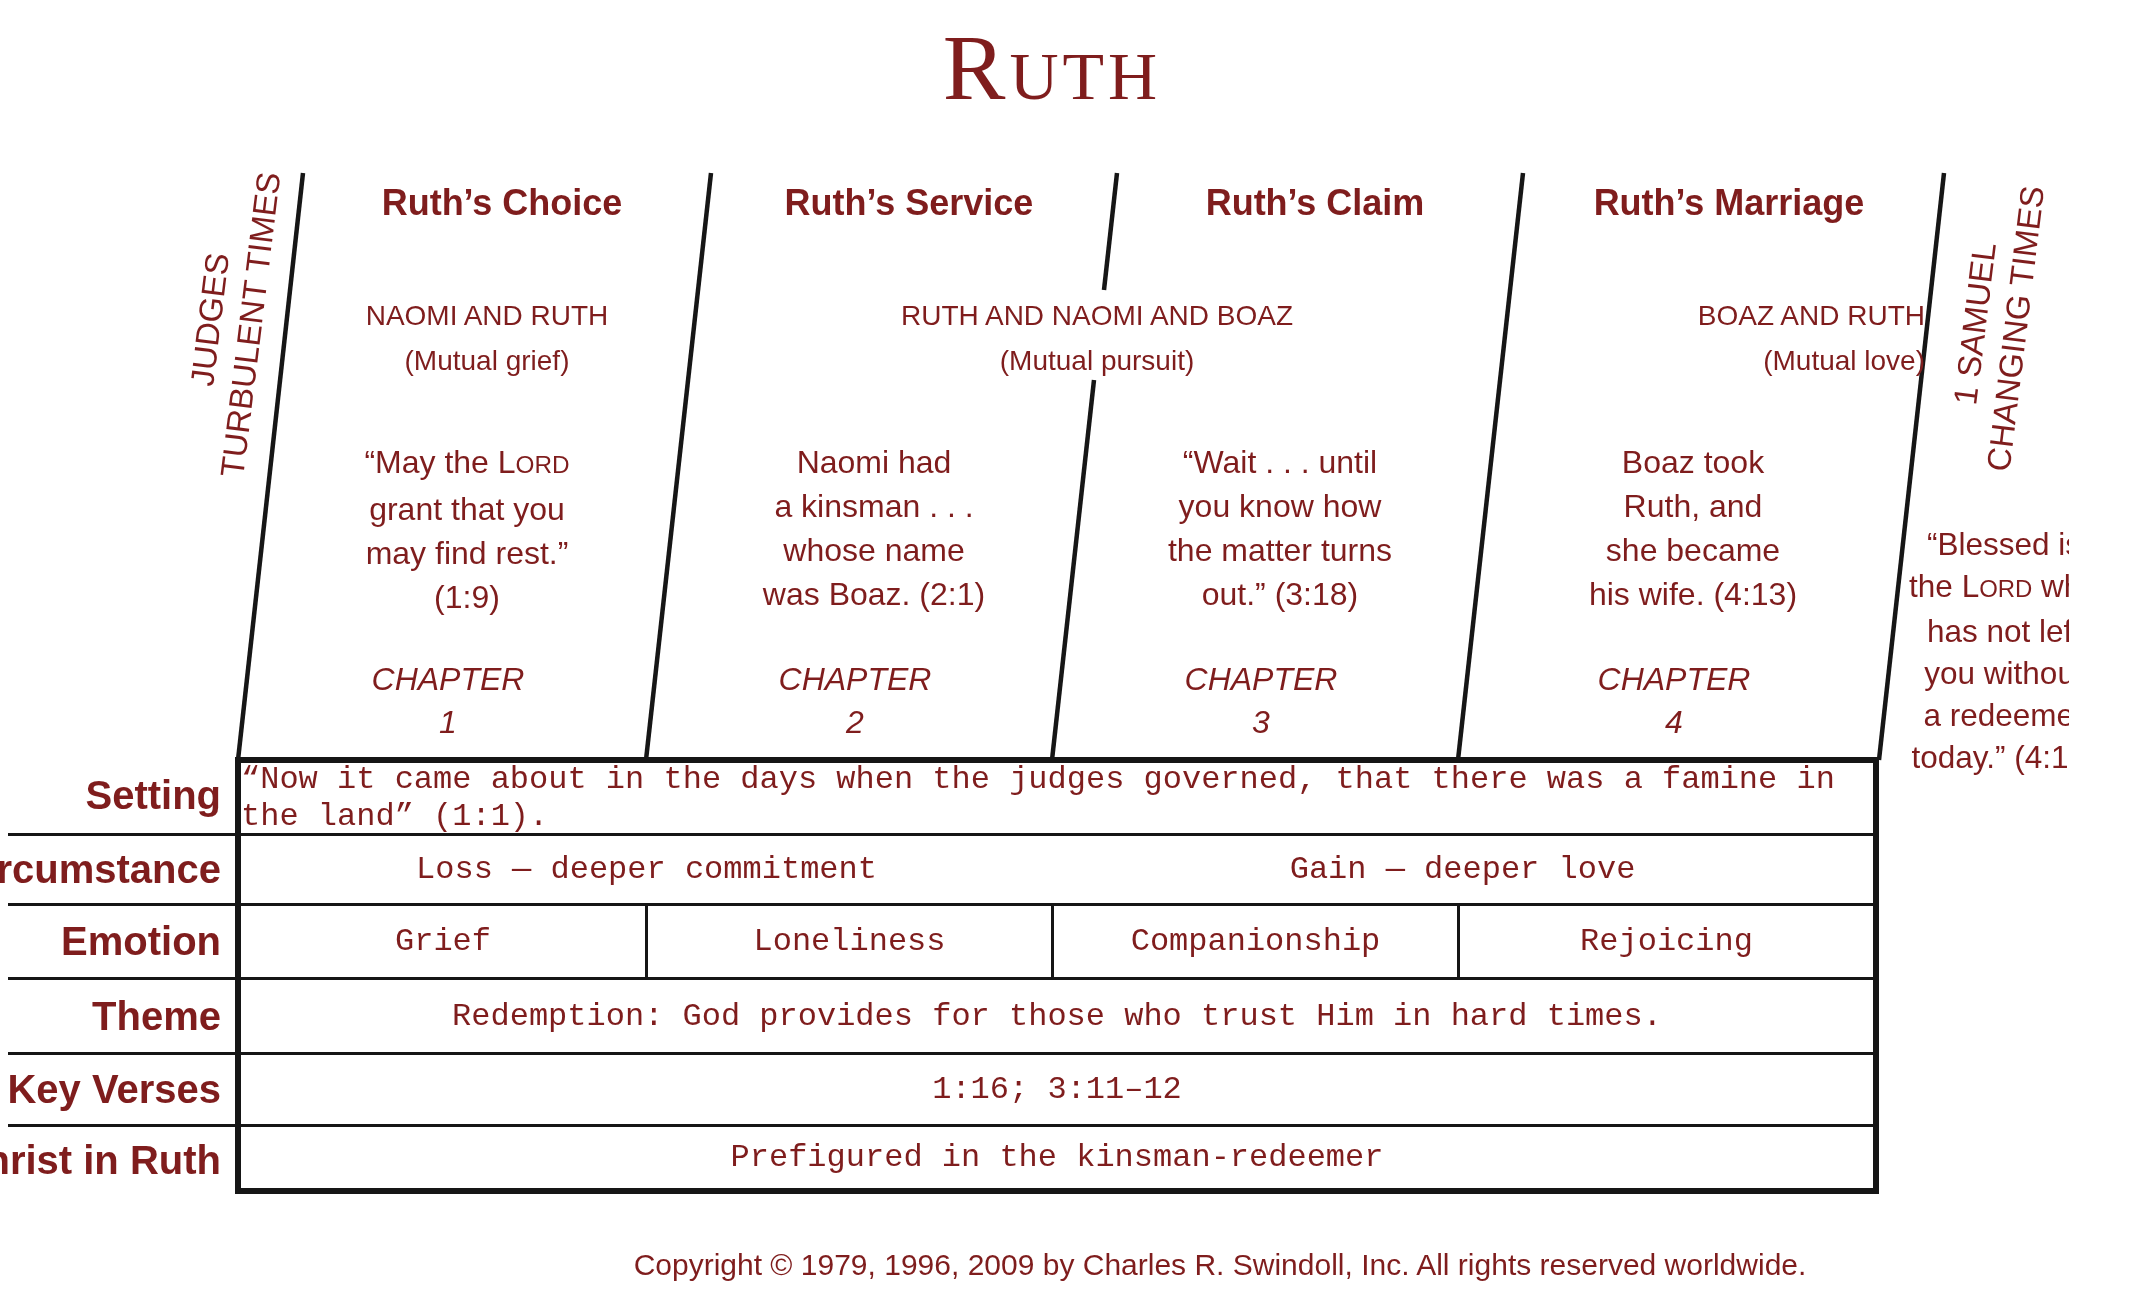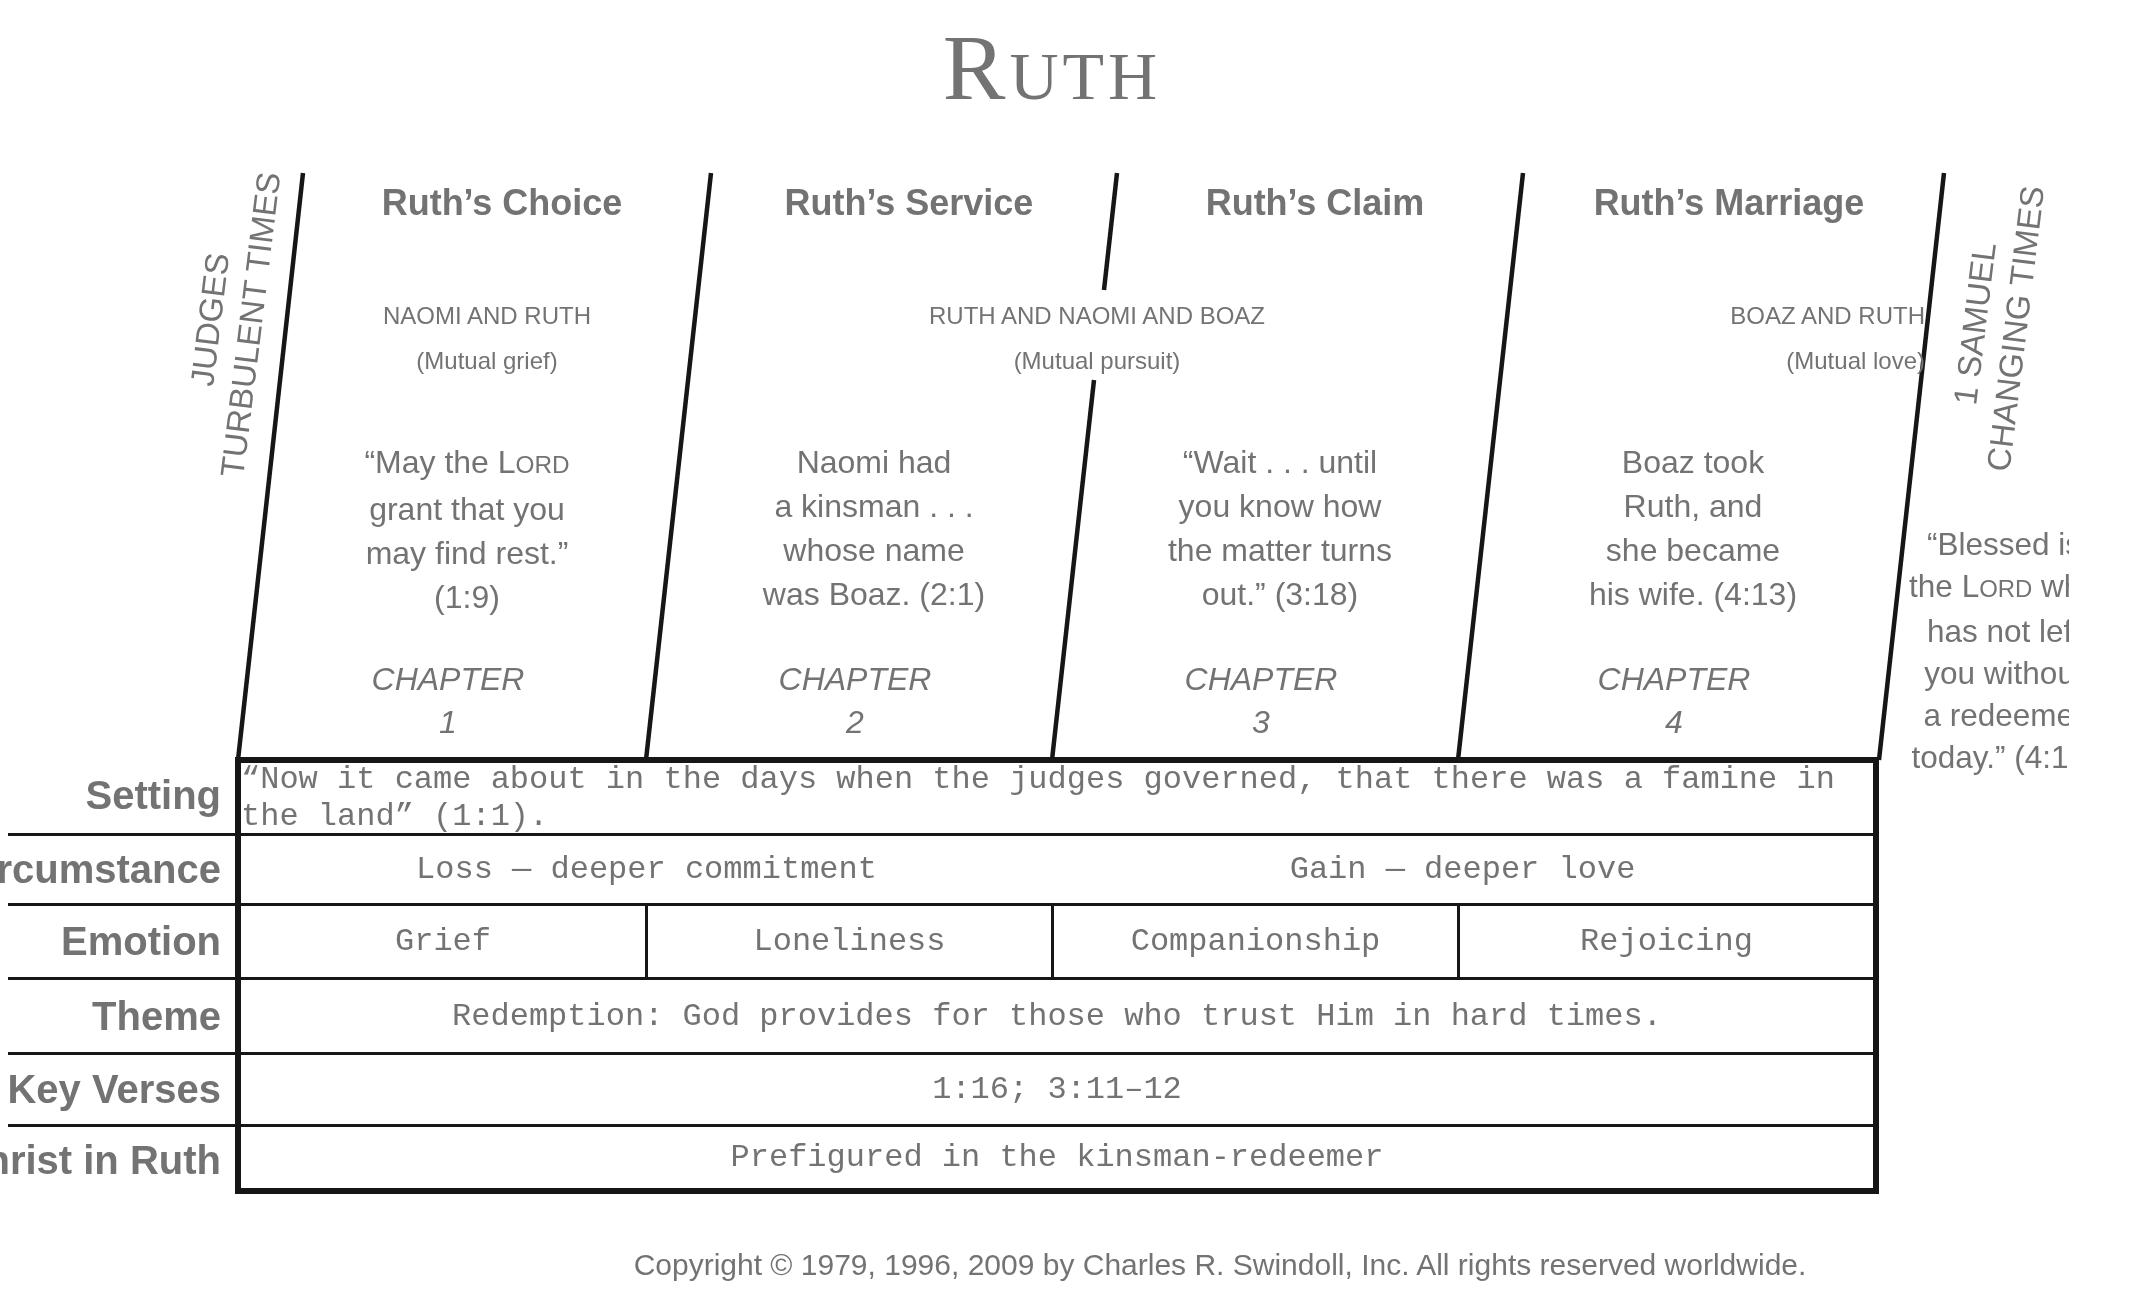--- a/index.html
+++ b/index.html
@@ -1,32 +1,32 @@
 <!DOCTYPE html>
 <html><head>
 <meta charset="utf-8">
 <style>
   html,body{margin:0;padding:0;background:#fff;}
   #canvas{
     position:relative;width:2069px;height:1308px;background:#fff;overflow:hidden;
-    font-family:"Liberation Sans","DejaVu Sans",sans-serif;color:#737373;
+    font-family:"Liberation Sans","DejaVu Sans",sans-serif;color:#7f1d1d;
   }
   .abs{position:absolute;}
   .ctr{text-align:center;}
   
   .book-title{
     font-family:"Liberation Serif","DejaVu Serif",serif;
     letter-spacing:4px;line-height:1;white-space:nowrap;
   }
   .book-title .initial{font-size:94px;}
   .book-title .rest{font-size:68px;}
   
   .col-header{font-size:36px;font-weight:bold;line-height:44px;}
   
-  .pair-head{font-size:24px;line-height:45px;}
+  .pair-head{font-size:28px;line-height:45px;}
   
   .quote{font-size:32px;line-height:44px;}
   .chapter{font-size:32px;line-height:43px;font-style:italic;}
   
   .margin-label{
     width:520px;font-size:33px;line-height:41px;text-align:center;white-space:nowrap;
     transform:rotate(-83deg);transform-origin:center center;
   }
   
   .sc{font-size:0.76em;}

